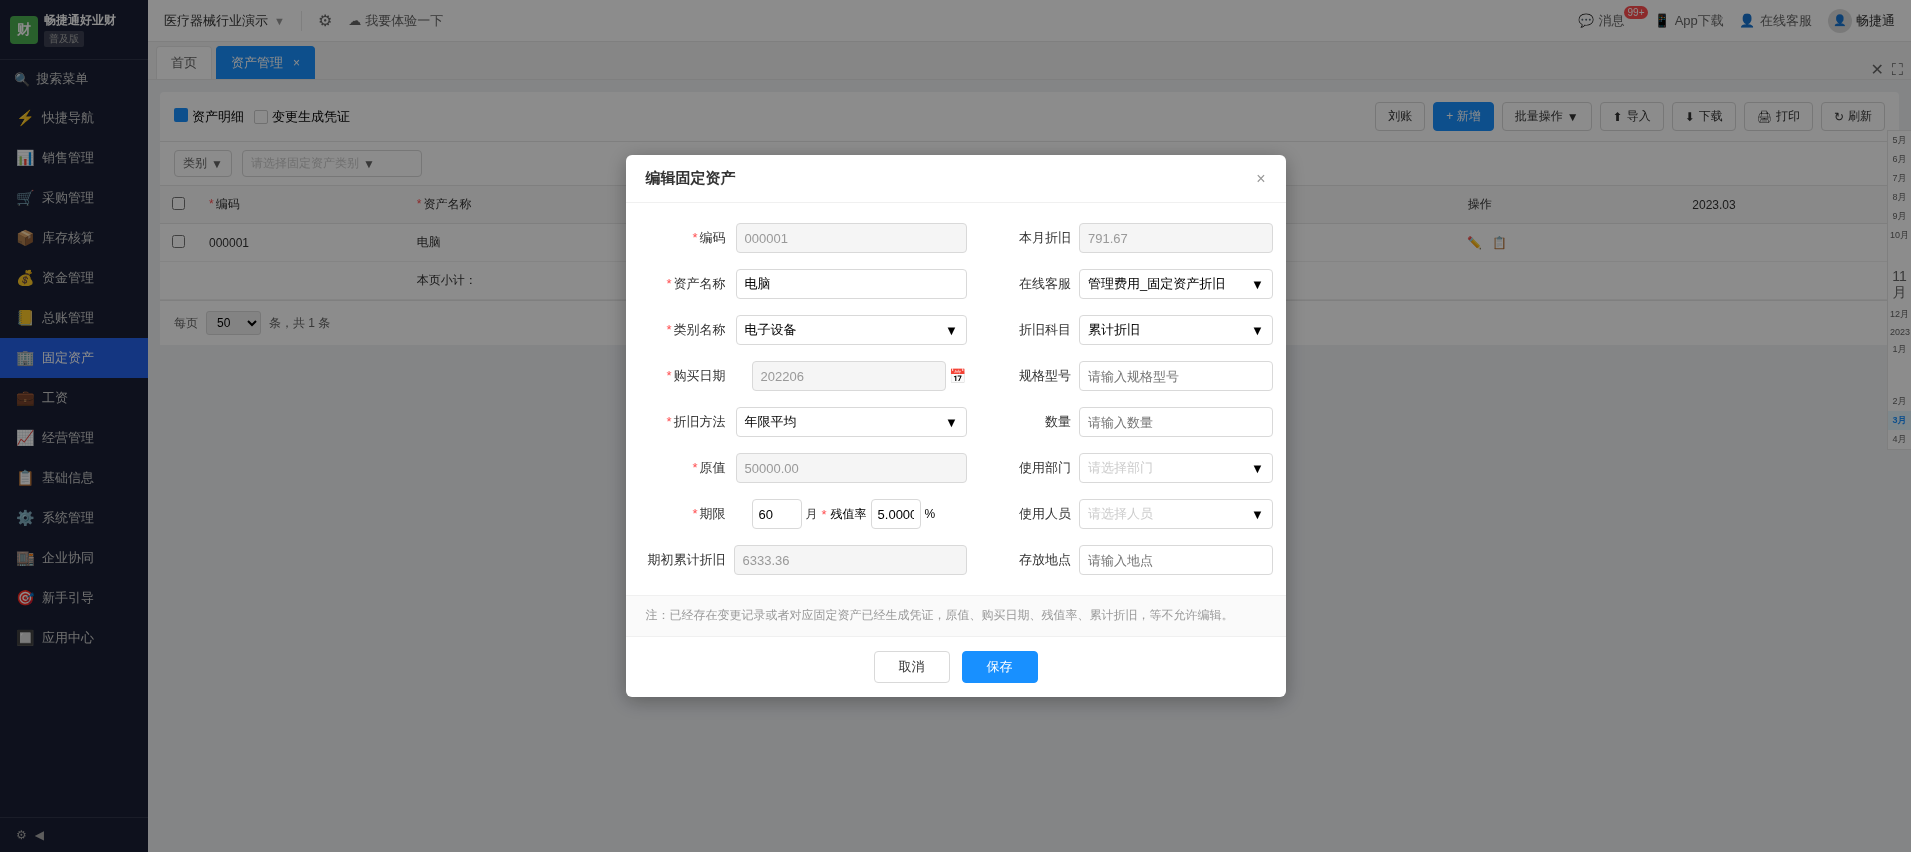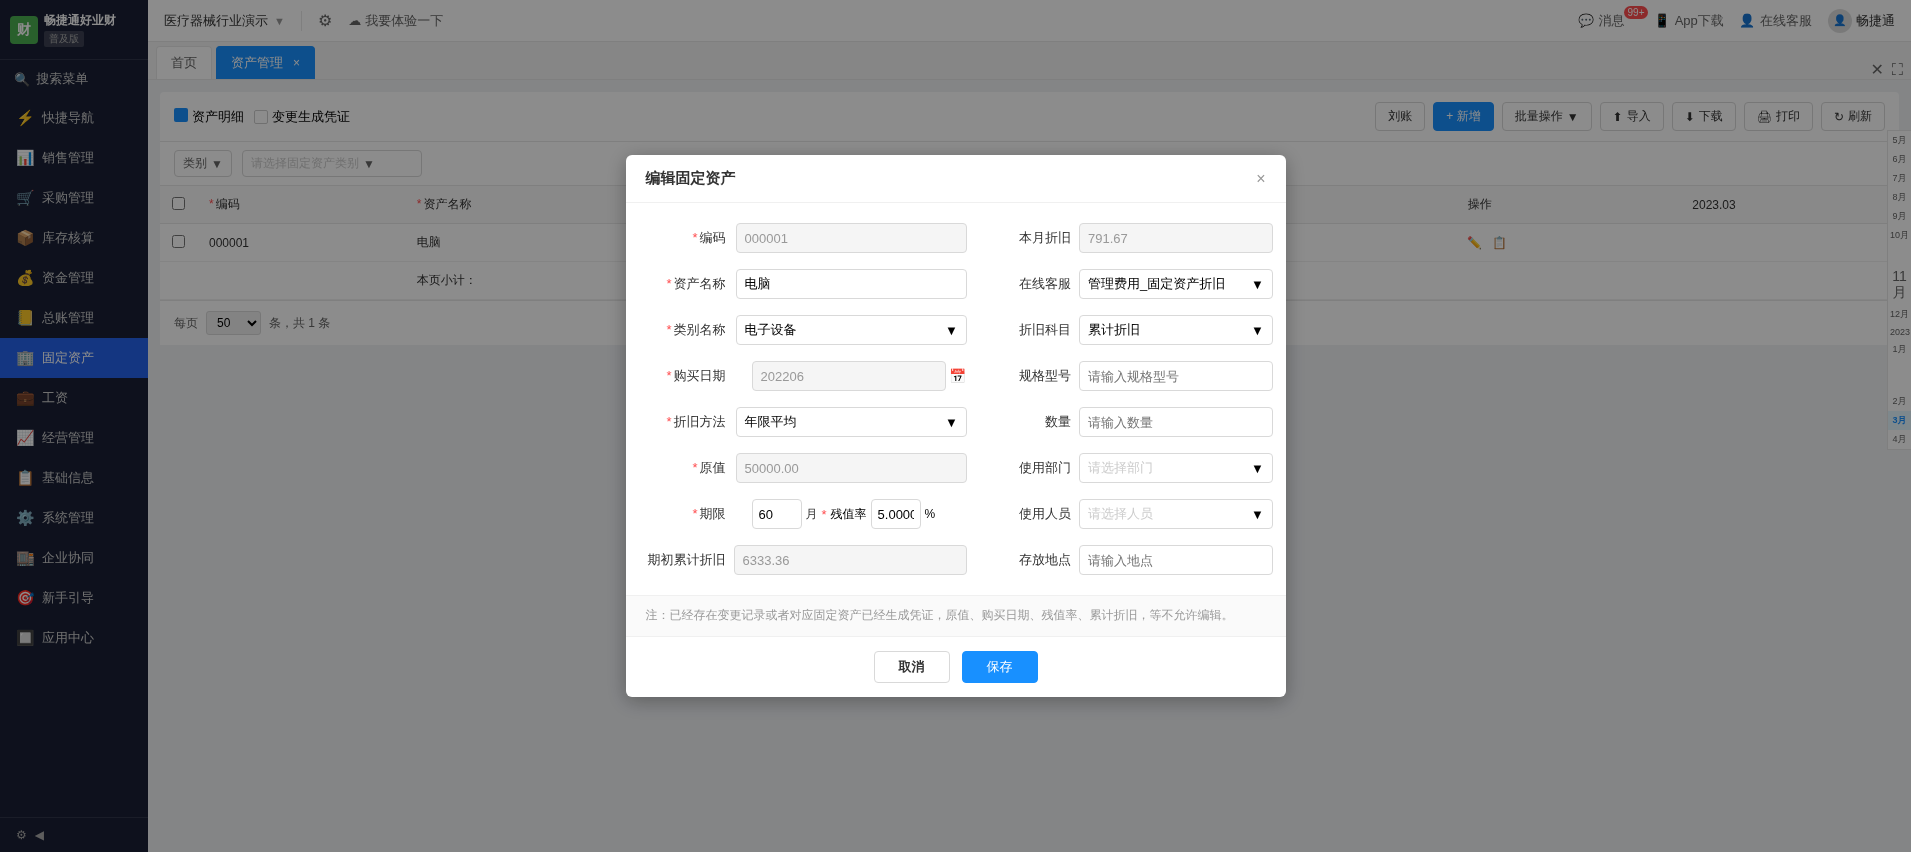--- a/index.html
+++ b/index.html
@@ -68,21 +68,21 @@
     .form-row { display: flex; align-items: center; gap: 8px; }
     .form-label { width: 80px; text-align: right; font-size: 13px; color: #333; flex-shrink: 0; }
     .form-label.required::before { content: '*'; color: #ff4d4f; margin-right: 2px; }
     .form-input { flex: 1; height: 30px; border: 1px solid #d9d9d9; border-radius: 4px; padding: 0 8px; font-size: 13px; outline: none; }
     .form-input.disabled { background: #f5f5f5; color: #999; }
     .form-select { flex: 1; height: 30px; border: 1px solid #d9d9d9; border-radius: 4px; padding: 0 8px; font-size: 13px; display: flex; align-items: center; justify-content: space-between; cursor: pointer; }
     .form-input-group { flex: 1; display: flex; align-items: center; gap: 4px; padding-left: 16px; }
     .form-input-sm { width: 50px; height: 30px; border: 1px solid #d9d9d9; border-radius: 4px; padding: 0 6px; font-size: 13px; }
     .dialog-note { padding: 10px 20px; font-size: 12px; color: #999; background: #fafafa; border-top: 1px solid #f0f0f0; line-height: 1.6; }
     .dialog-footer { padding: 14px 20px; border-top: 1px solid #f0f0f0; display: flex; justify-content: center; gap: 12px; }
-    .btn-cancel { padding: 6px 24px; border: 1px solid #d9d9d9; border-radius: 4px; background: #fff; color: #333; cursor: pointer; font-size: 13px; font-weight: bold; }
+    .btn-cancel { padding: 6px 24px; border: 1px solid #d9d9d9; border-radius: 4px; background: #fff; color: #333; cursor: pointer; font-size: 13px; }
     .btn-save { padding: 6px 24px; border: 1px solid #1890ff; border-radius: 4px; background: #1890ff; color: #fff; cursor: pointer; font-size: 13px; }
     .chevron-icon { font-size: 11px; color: #999; }
   </style>
 </head>
 <body>
 
 <div class="app-container" style="position:relative;">
 
   <div class="sidebar">
     <div class="sidebar-logo">

